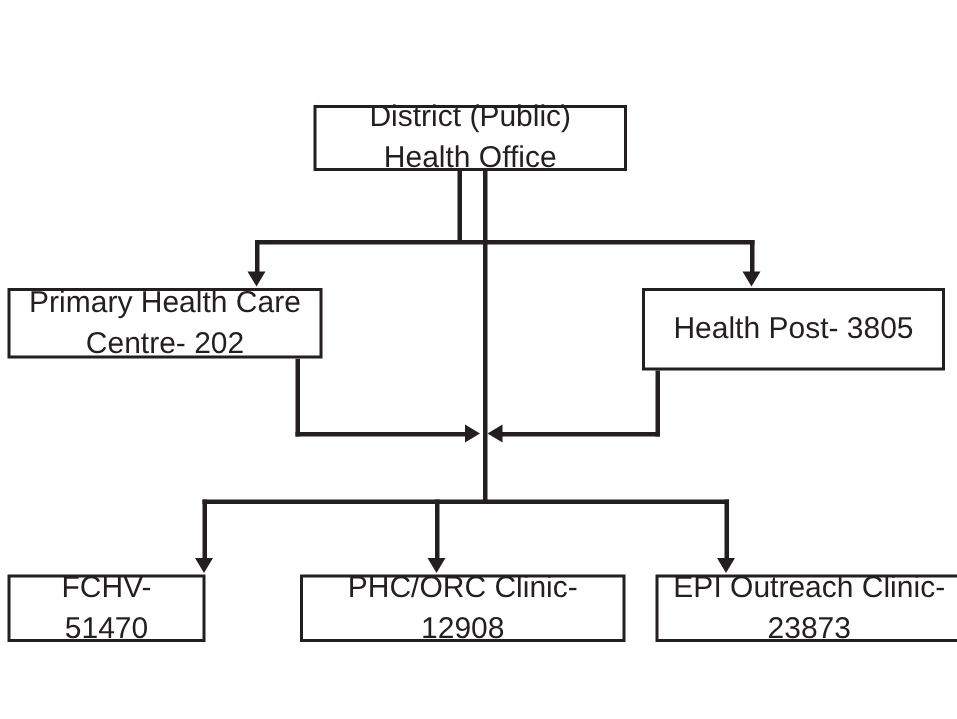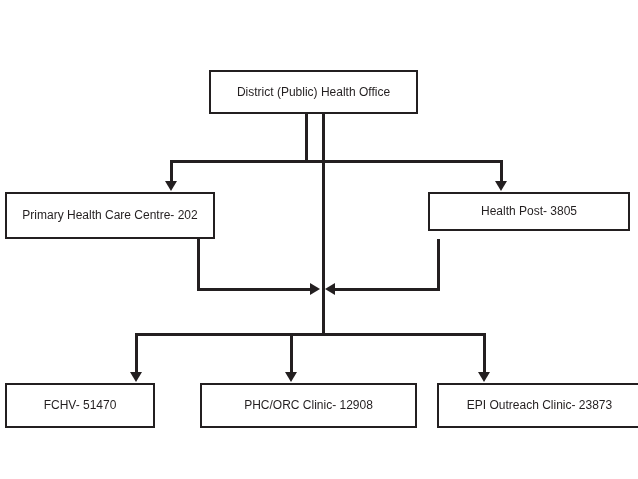--- a/index.html
+++ b/index.html
@@ -21,33 +21,33 @@
   .node {
     position: absolute;
     box-sizing: border-box;
     border: 2px solid #231f20;
     background: #ffffff;
     display: flex;
     align-items: center;
     justify-content: center;
     text-align: center;
     color: #231f20;
-    font-size: 12px;
+    font-size: 20px;
     line-height: 1.35;
     padding: 2px 6px;
     z-index: 3;
   }
   .node-label {
     display: block;
     width: 100%;
   }
   #node-dho   { left: 209px; top: 70px;  width: 209px; height: 44px; }
   #node-phcc  { left: 5px;   top: 192px; width: 210px; height: 47px; }
-  #node-hp    { left: 428px; top: 192px; width: 202px; height: 39px; }
-  #node-fchv  { left: 5px;   top: 383px; width: 150px; height: 45px; }
+  #node-hp    { left: 428px; top: 192px; width: 202px; height: 55px; }
+  #node-fchv  { left: 5px;   top: 383px; width: 132px; height: 45px; }
   #node-phcorc{ left: 200px; top: 383px; width: 217px; height: 45px; }
   #node-epi   { left: 437px; top: 383px; width: 205px; height: 45px; }
 
   
   .line-v {
     position: absolute;
     width: 3px;
     background: #231f20;
     z-index: 1;
   }

